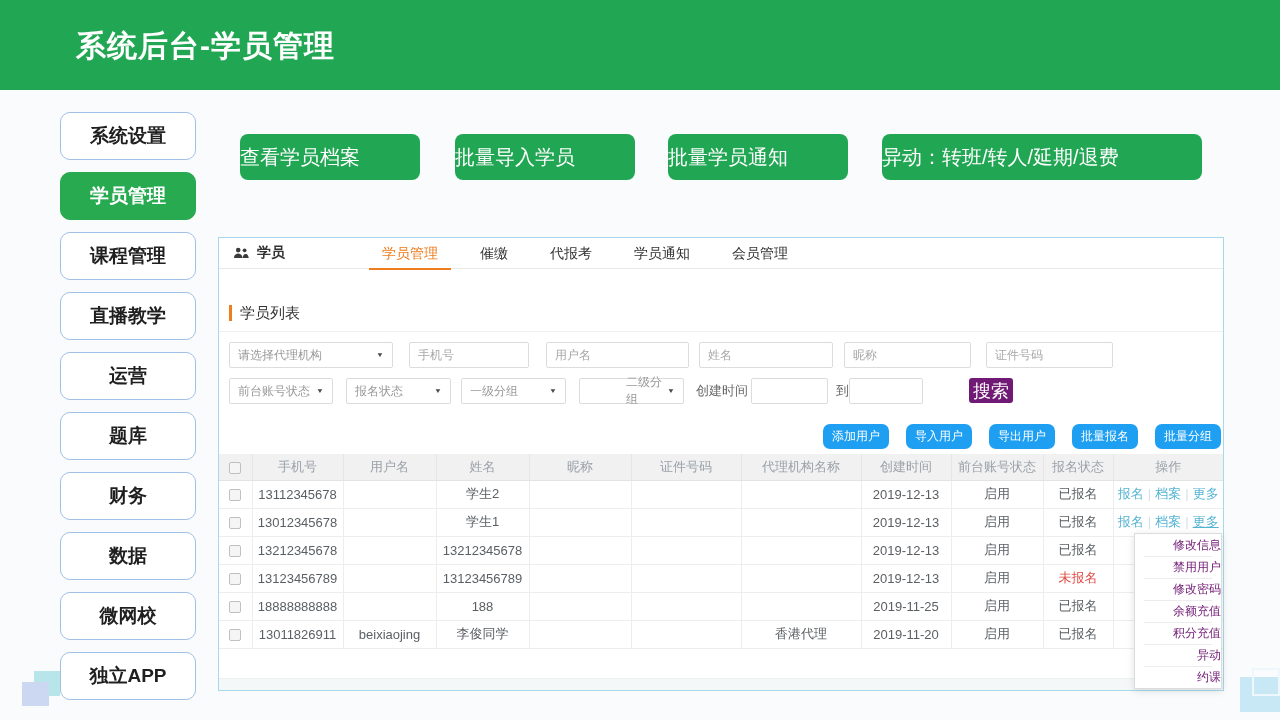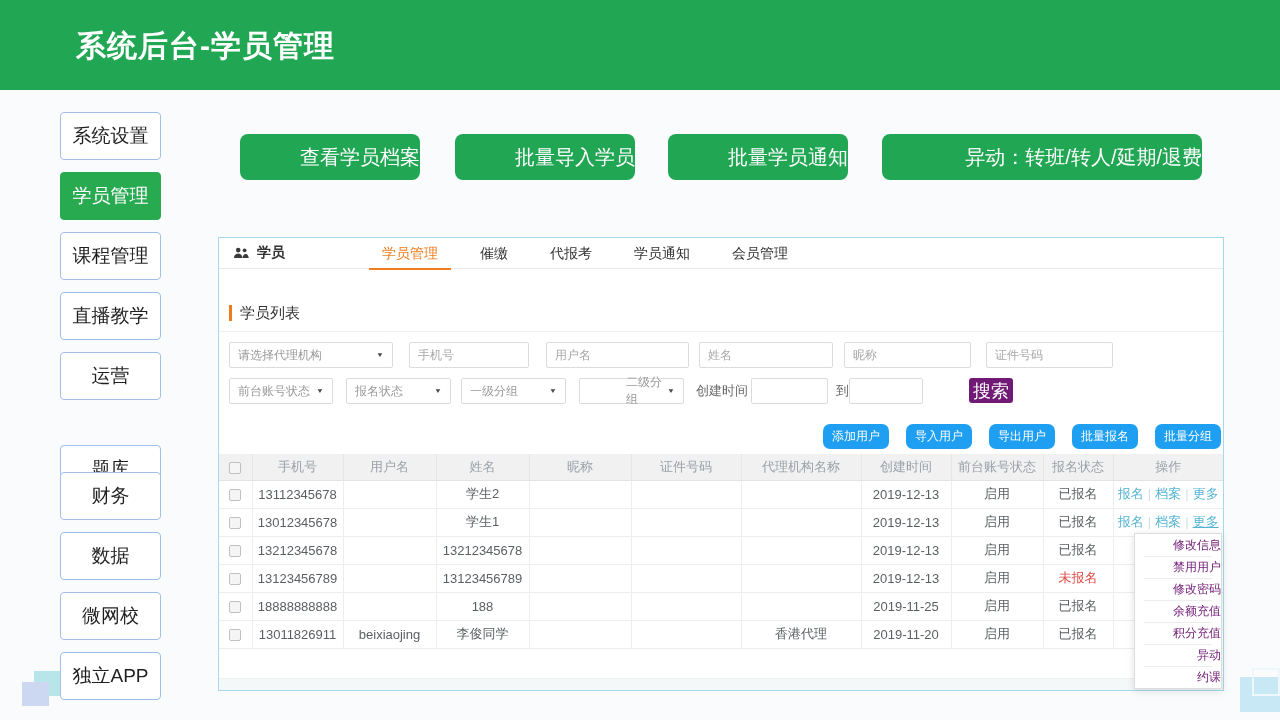--- a/index.html
+++ b/index.html
@@ -4,28 +4,28 @@
 <style>
   * { margin:0; padding:0; box-sizing:border-box; }
   html,body { width:1280px; height:720px; overflow:hidden; }
   body { font-family:"Liberation Sans","DejaVu Sans",sans-serif; background:#f9fbfc; position:relative; }
 
   
   .hdr { position:absolute; top:0; left:0; width:1280px; height:90px; background:#21a753; }
   .hdr h1 { padding:26px 0 0 76px; font-size:30px; color:#fff; font-weight:600; letter-spacing:1px; }
 
   
-  .side-btn { position:absolute; left:60px; width:101px; height:48px; background:#fff;
-    border:1px solid #9fc0e8; border-radius:4px; text-align:center; line-height:46px;
-    font-size:19px; color:#1f1f1f; cursor:pointer; }
+  .side-btn { position:absolute; left:60px; width:136px; height:48px; background:#fff;
+    border:1px solid #9fc0e8; border-radius:10px; text-align:center; line-height:46px;
+    font-size:19px; color:#1f1f1f; cursor:pointer;font-weight:bold; }
   .side-btn.active { background:#28aa50; border-color:#28aa50; color:#fff; }
 
   
   .qa-btn { position:absolute; top:134px; height:46px; background:#21a753; color:#fff;
-    border:none; border-radius:8px; font-size:20px; text-align:right; line-height:46px; cursor:pointer;
+    border:none; border-radius:8px; font-size:20px; text-align:left; line-height:46px; cursor:pointer;
     font-family:inherit; }
 
   
   .panel { position:absolute; left:218px; top:237px; width:1006px; height:454px;
     background:#fff; border:1px solid #a6d9ee;text-decoration:underline; }
 
   .tabbar { position:absolute; top:0; left:0; right:0; height:31px; border-bottom:1px solid #e9e9e9;
     display:flex; align-items:center; }
   .module { display:flex; align-items:center; gap:7px; margin-left:14px; font-size:14px; color:#333; font-weight:700; }
   .tabs { position:absolute; left:150px; top:0; height:31px; display:flex; gap:16px; }
@@ -92,21 +92,21 @@
 <div class="hdr">
   <h1>系统后台-学员管理</h1>
 </div>
 
 <nav id="sidebar">
     <div class="side-btn" style="top: 112px;">系统设置</div>
     <div class="side-btn active" style="top: 172px;">学员管理</div>
     <div class="side-btn" style="top: 232px;">课程管理</div>
     <div class="side-btn" style="top: 292px;">直播教学</div>
     <div class="side-btn" style="top: 352px;">运营</div>
-    <div class="side-btn" style="top: 412px; margin-top: 33px;">题库</div>
+    <div class="side-btn" style="top: 412px;">题库</div>
     <div class="side-btn" style="top: 472px;">财务</div>
     <div class="side-btn" style="top: 532px;">数据</div>
     <div class="side-btn" style="top: 592px;">微网校</div>
     <div class="side-btn" style="top: 652px;">独立APP</div>
   </nav>
 
 <div id="quick-actions">
     <button class="qa-btn" style="left: 240px; width: 180px;">查看学员档案</button>
     <button class="qa-btn" style="left: 455px; width: 180px;">批量导入学员</button>
     <button class="qa-btn" style="left: 668px; width: 180px;">批量学员通知</button>

